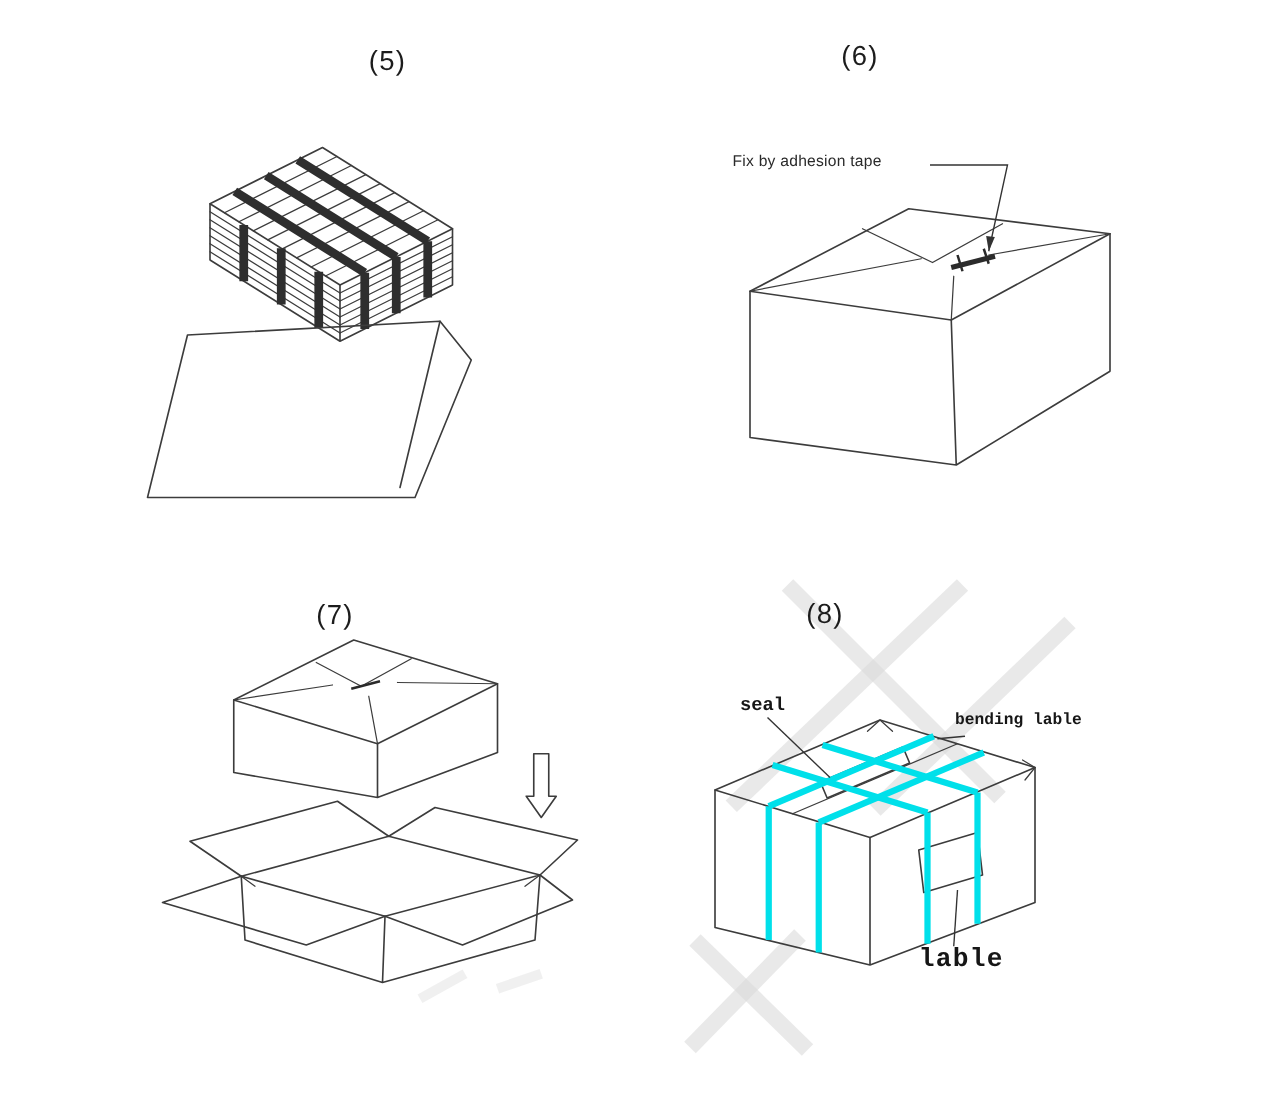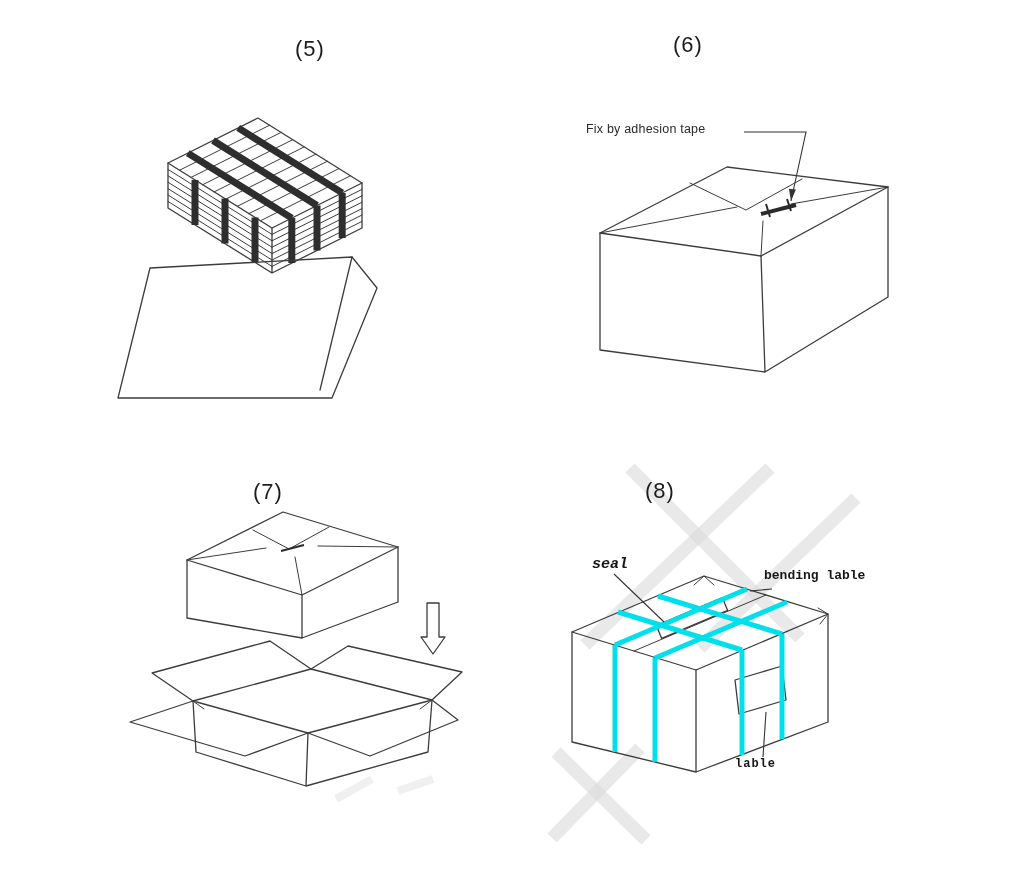--- a/index.html
+++ b/index.html
@@ -13,23 +13,23 @@
   .wm{fill:none;stroke:var(--wm,#dadada);stroke-width:13;opacity:.6;stroke-linecap:butt;}
   .wm2{fill:none;stroke:var(--wm,#dadada);stroke-width:8;opacity:.4;stroke-linecap:butt;}
   .leader{fill:none;stroke:#333;stroke-width:1.1;}
   .mark{fill:none;stroke:#2b2b2b;stroke-width:4;stroke-linecap:butt;}
   .tick{fill:none;stroke:#2b2b2b;stroke-width:2;stroke-linecap:butt;}
   .ah{fill:#333;stroke:none;}
   .lbl{position:absolute;color:#1c1c1c;white-space:nowrap;}
   .panel-num{font-size:22px;letter-spacing:1px;width:64px;text-align:center;}
   .ann{font-size:12.5px;color:#2a2a2a;letter-spacing:.2px;}
   .callout{font-family:"Liberation Mono",monospace;font-weight:bold;color:#161616;}
-  .callout-seal{font-size:15px;font-style:italic;}
+  .callout-seal{font-size:15px;}
   .callout-tape{font-size:13px;}
-  .callout-lable{font-size:12px;letter-spacing:1px;font-family:Liberation Mono, monospace;}
+  .callout-lable{font-size:21px;letter-spacing:1px;font-family:Liberation Mono, monospace;}
 </style>
 </head>
 <body>
 
 <div class="page">
 
   <svg width="1024" height="893" viewBox="0 0 1024 893">
 
     <g>
       <path class="wm" d="M585,645 L770,468"></path>

